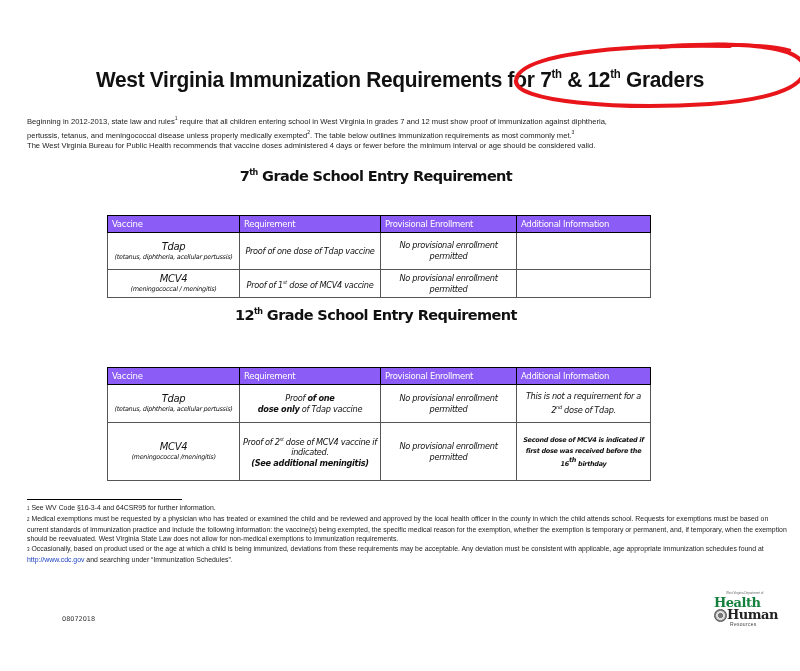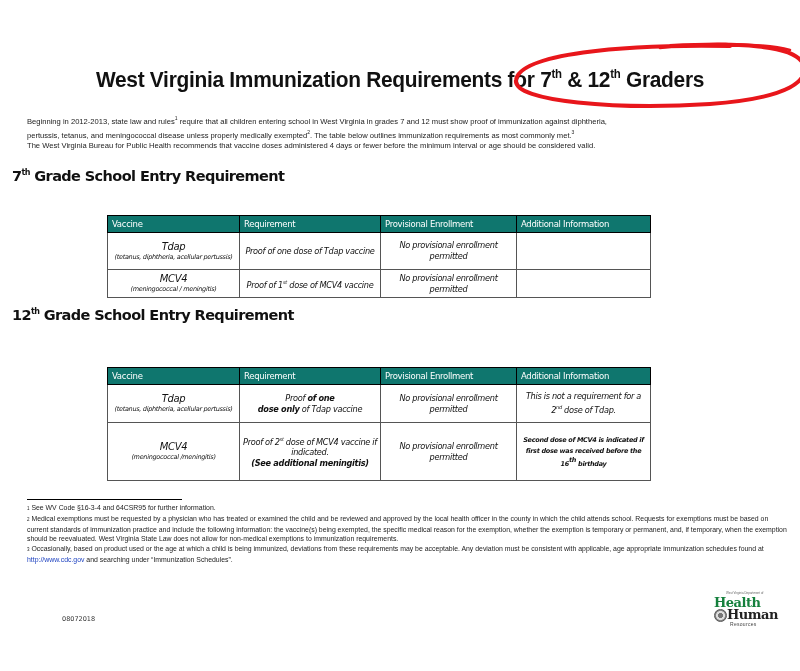--- a/index.html
+++ b/index.html
@@ -2,24 +2,24 @@
 <html><head>
 <meta charset="utf-8">
 <style>
   html, body { margin: 0; padding: 0; background: #ffffff; }
   body { width: 800px; height: 671px; position: relative; overflow: hidden; font-family: "Liberation Sans", sans-serif; color: #111; }
   .title { position: absolute; left: 0; width: 800px; top: 67px; text-align: center; font-size: 22px; font-weight: bold; letter-spacing: -0.3px; transform: scaleX(0.95); }
   .title sup { font-size: 12px; vertical-align: 9px; font-weight: bold; }
   .circle { position: absolute; left: 500px; top: 40px; width: 315px; height: 70px; pointer-events: none; }
   .intro { position: absolute; left: 27px; top: 113px; width: 760px; font-size: 7.6px; line-height: 11px; color: #222; white-space: pre-line; }
   .intro sup { font-size: 5px; }
-  .sec-title { position: absolute; left: 0; width: 752px; text-align: left; font-family: "DejaVu Sans", sans-serif; font-size: 14.5px; font-weight: bold; letter-spacing: -0.6px; padding-left: 12px; }
+  .sec-title { position: absolute; left: 0; width: 752px; text-align: center; font-family: "DejaVu Sans", sans-serif; font-size: 14.5px; font-weight: bold; letter-spacing: -0.6px; }
   .sec-title sup { font-size: 8px; vertical-align: 6px; }
   table { position: absolute; left: 107px; border-collapse: collapse; font-family: "DejaVu Sans", sans-serif; }
-  th { background: #0f766e; color: #fff; font-weight: normal; text-align: left; font-size: 8.5px; padding: 1px 4px; height: 14px; border: 1px solid #000; letter-spacing: -0.3px; }
+  th { background: #8b5cf6; color: #fff; font-weight: normal; text-align: left; font-size: 8.5px; padding: 1px 4px; height: 14px; border: 1px solid #000; letter-spacing: -0.3px; }
   td { border: 1px solid #555; text-align: center; vertical-align: middle; font-size: 8.2px; line-height: 11px; padding: 1px 3px; letter-spacing: -0.3px; font-style: italic; }
   td .vname { font-size: 10px; line-height: 12px; }
   td .vdesc { font-size: 6.5px; line-height: 9px; }
   td .small { font-size: 6.5px; line-height: 9px; font-weight: bold; }
   td sup { font-size: 5px; }
   .c1 { width: 123px; } .c2 { width: 132px; } .c3 { width: 127px; } .c4 { width: 125px; }
   .rule { position: absolute; left: 27px; top: 499px; width: 155px; border-top: 1px solid #000; }
   .notes { position: absolute; left: 27px; top: 503px; width: 760px; font-size: 6.9px; line-height: 9.8px; color: #222; }
   .notes .num { font-size: 4.5px; vertical-align: baseline; }
   .notes a { color: #1a3fbf; text-decoration: none; }

